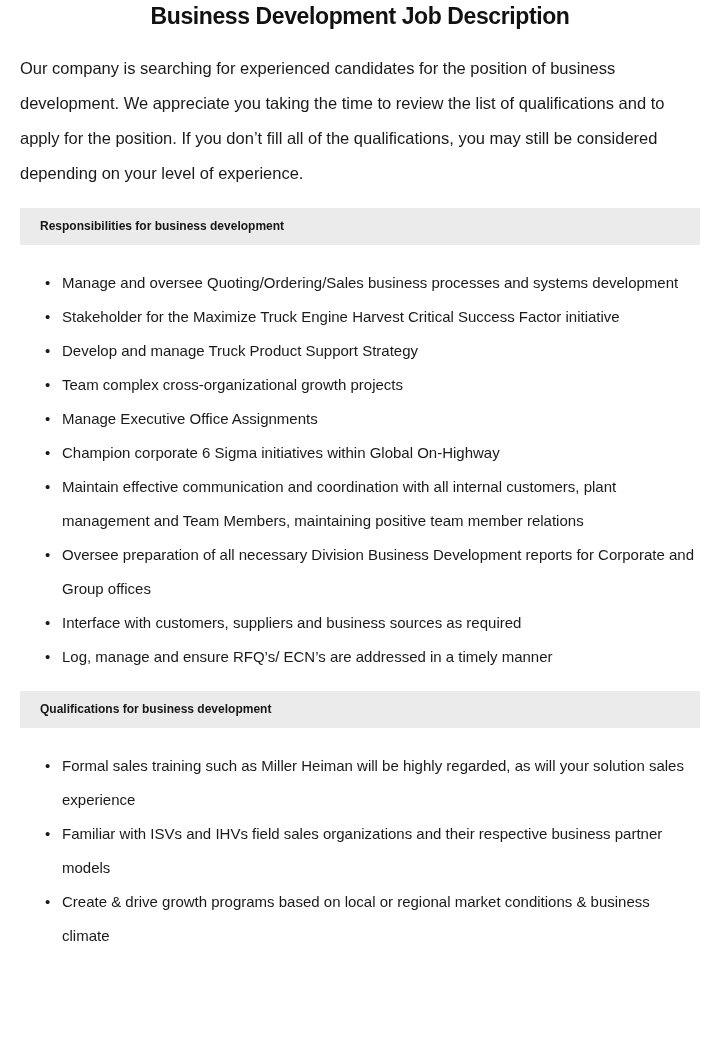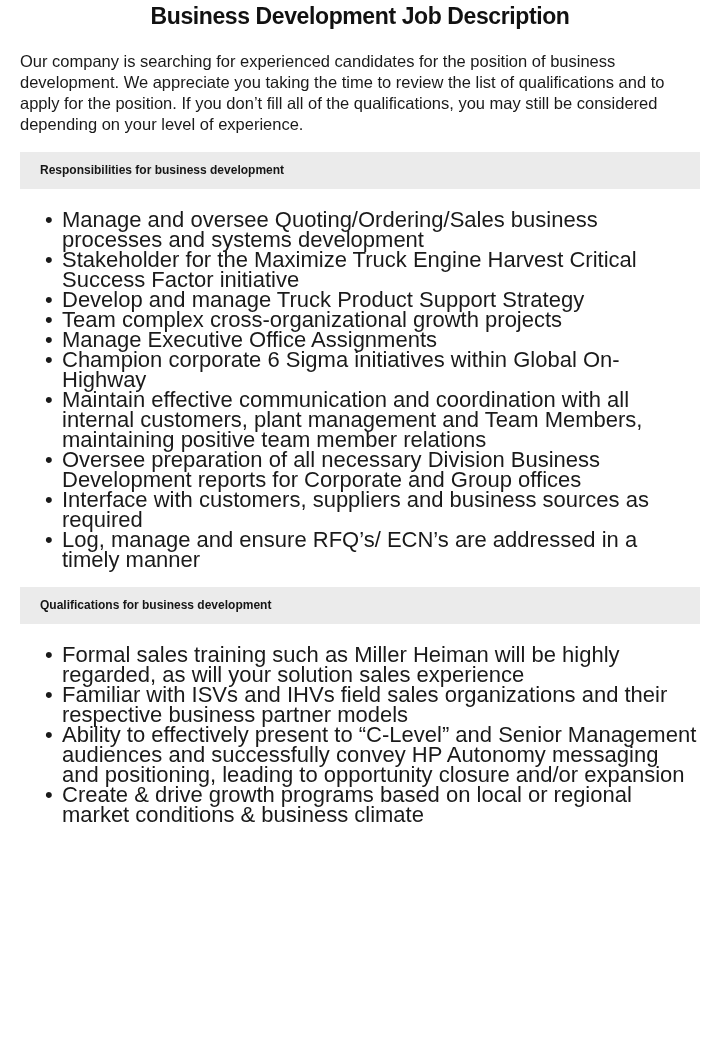--- a/index.html
+++ b/index.html
@@ -23,36 +23,36 @@
     padding-top: 3px;
     text-align: center;
     font-size: 23px;
     font-weight: bold;
     letter-spacing: -0.4px;
     color: #111111;
   }
   .intro {
     margin: 21px 0 0 0;
     font-size: 16.5px;
-    line-height: 21px;
+    line-height: 35px;
   }
   .section-bar {
     margin-top: 17px;
     background: #ebebeb;
     padding: 11px 12px 12px 20px;
     font-size: 12px;
     font-weight: bold;
     color: #161616;
   }
   ul.bullets {
     margin: 21px 0 0 0;
     padding: 0 0 0 42px;
     list-style: none;
-    font-size: 22px;
-    line-height: 20px;
+    font-size: 15px;
+    line-height: 34px;
   }
   ul.bullets li {
     position: relative;
   }
   ul.bullets li::before {
     content: "\2022";
     position: absolute;
     left: -17px;
     top: 0;
   }
@@ -80,18 +80,17 @@
         <li>Interface with customers, suppliers and business sources as required</li>
         <li>Log, manage and ensure RFQ’s/ ECN’s are addressed in a timely manner</li>
       </ul>
   </section>
 
   <section>
     <div class="section-bar">Qualifications for business development</div>
     <ul class="bullets">
         <li>Formal sales training such as Miller Heiman will be highly regarded, as will your solution sales experience</li>
         <li>Familiar with ISVs and IHVs field sales organizations and their respective business partner models</li>
-        <li>Ability to effectively present to “C-Level” and Senior Management audiences and successfully convey HP Autonomy messaging and positioning, leading to opportunity closure and/or expansion</li>
         <li>Create &amp; drive growth programs based on local or regional market conditions &amp; business climate</li>
       </ul>
   </section>
 
 </div>
 
 </body></html>

